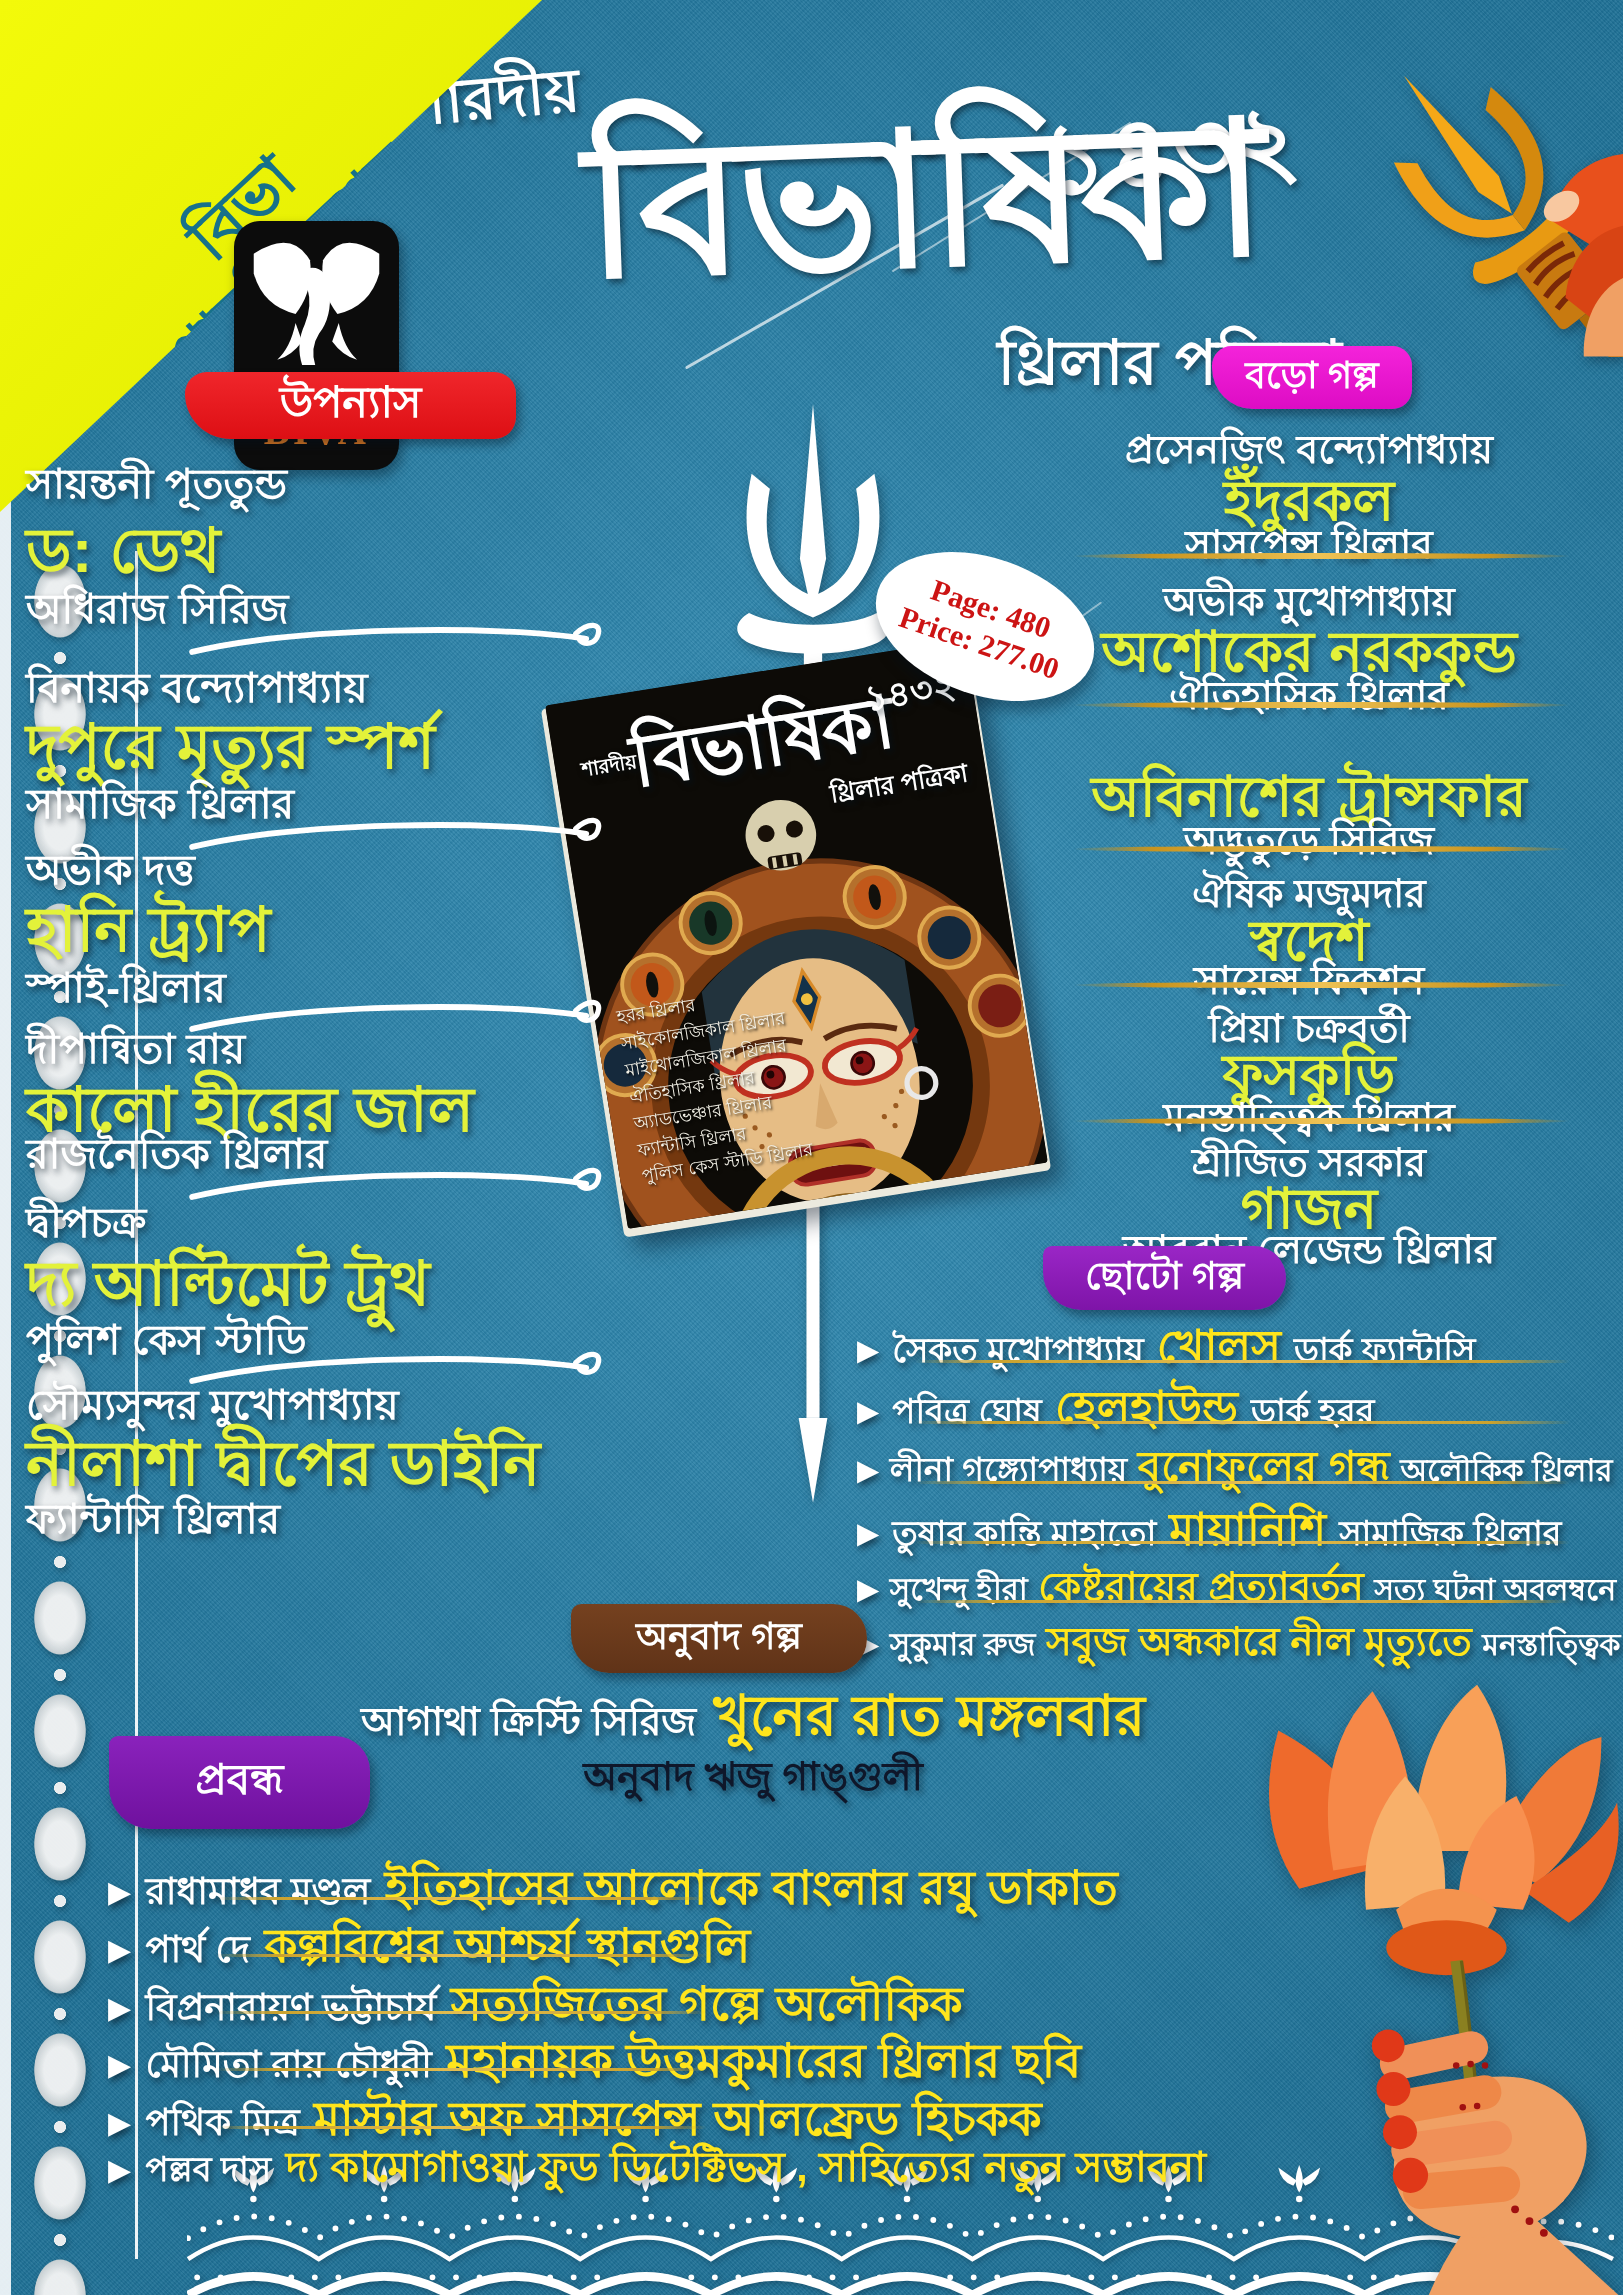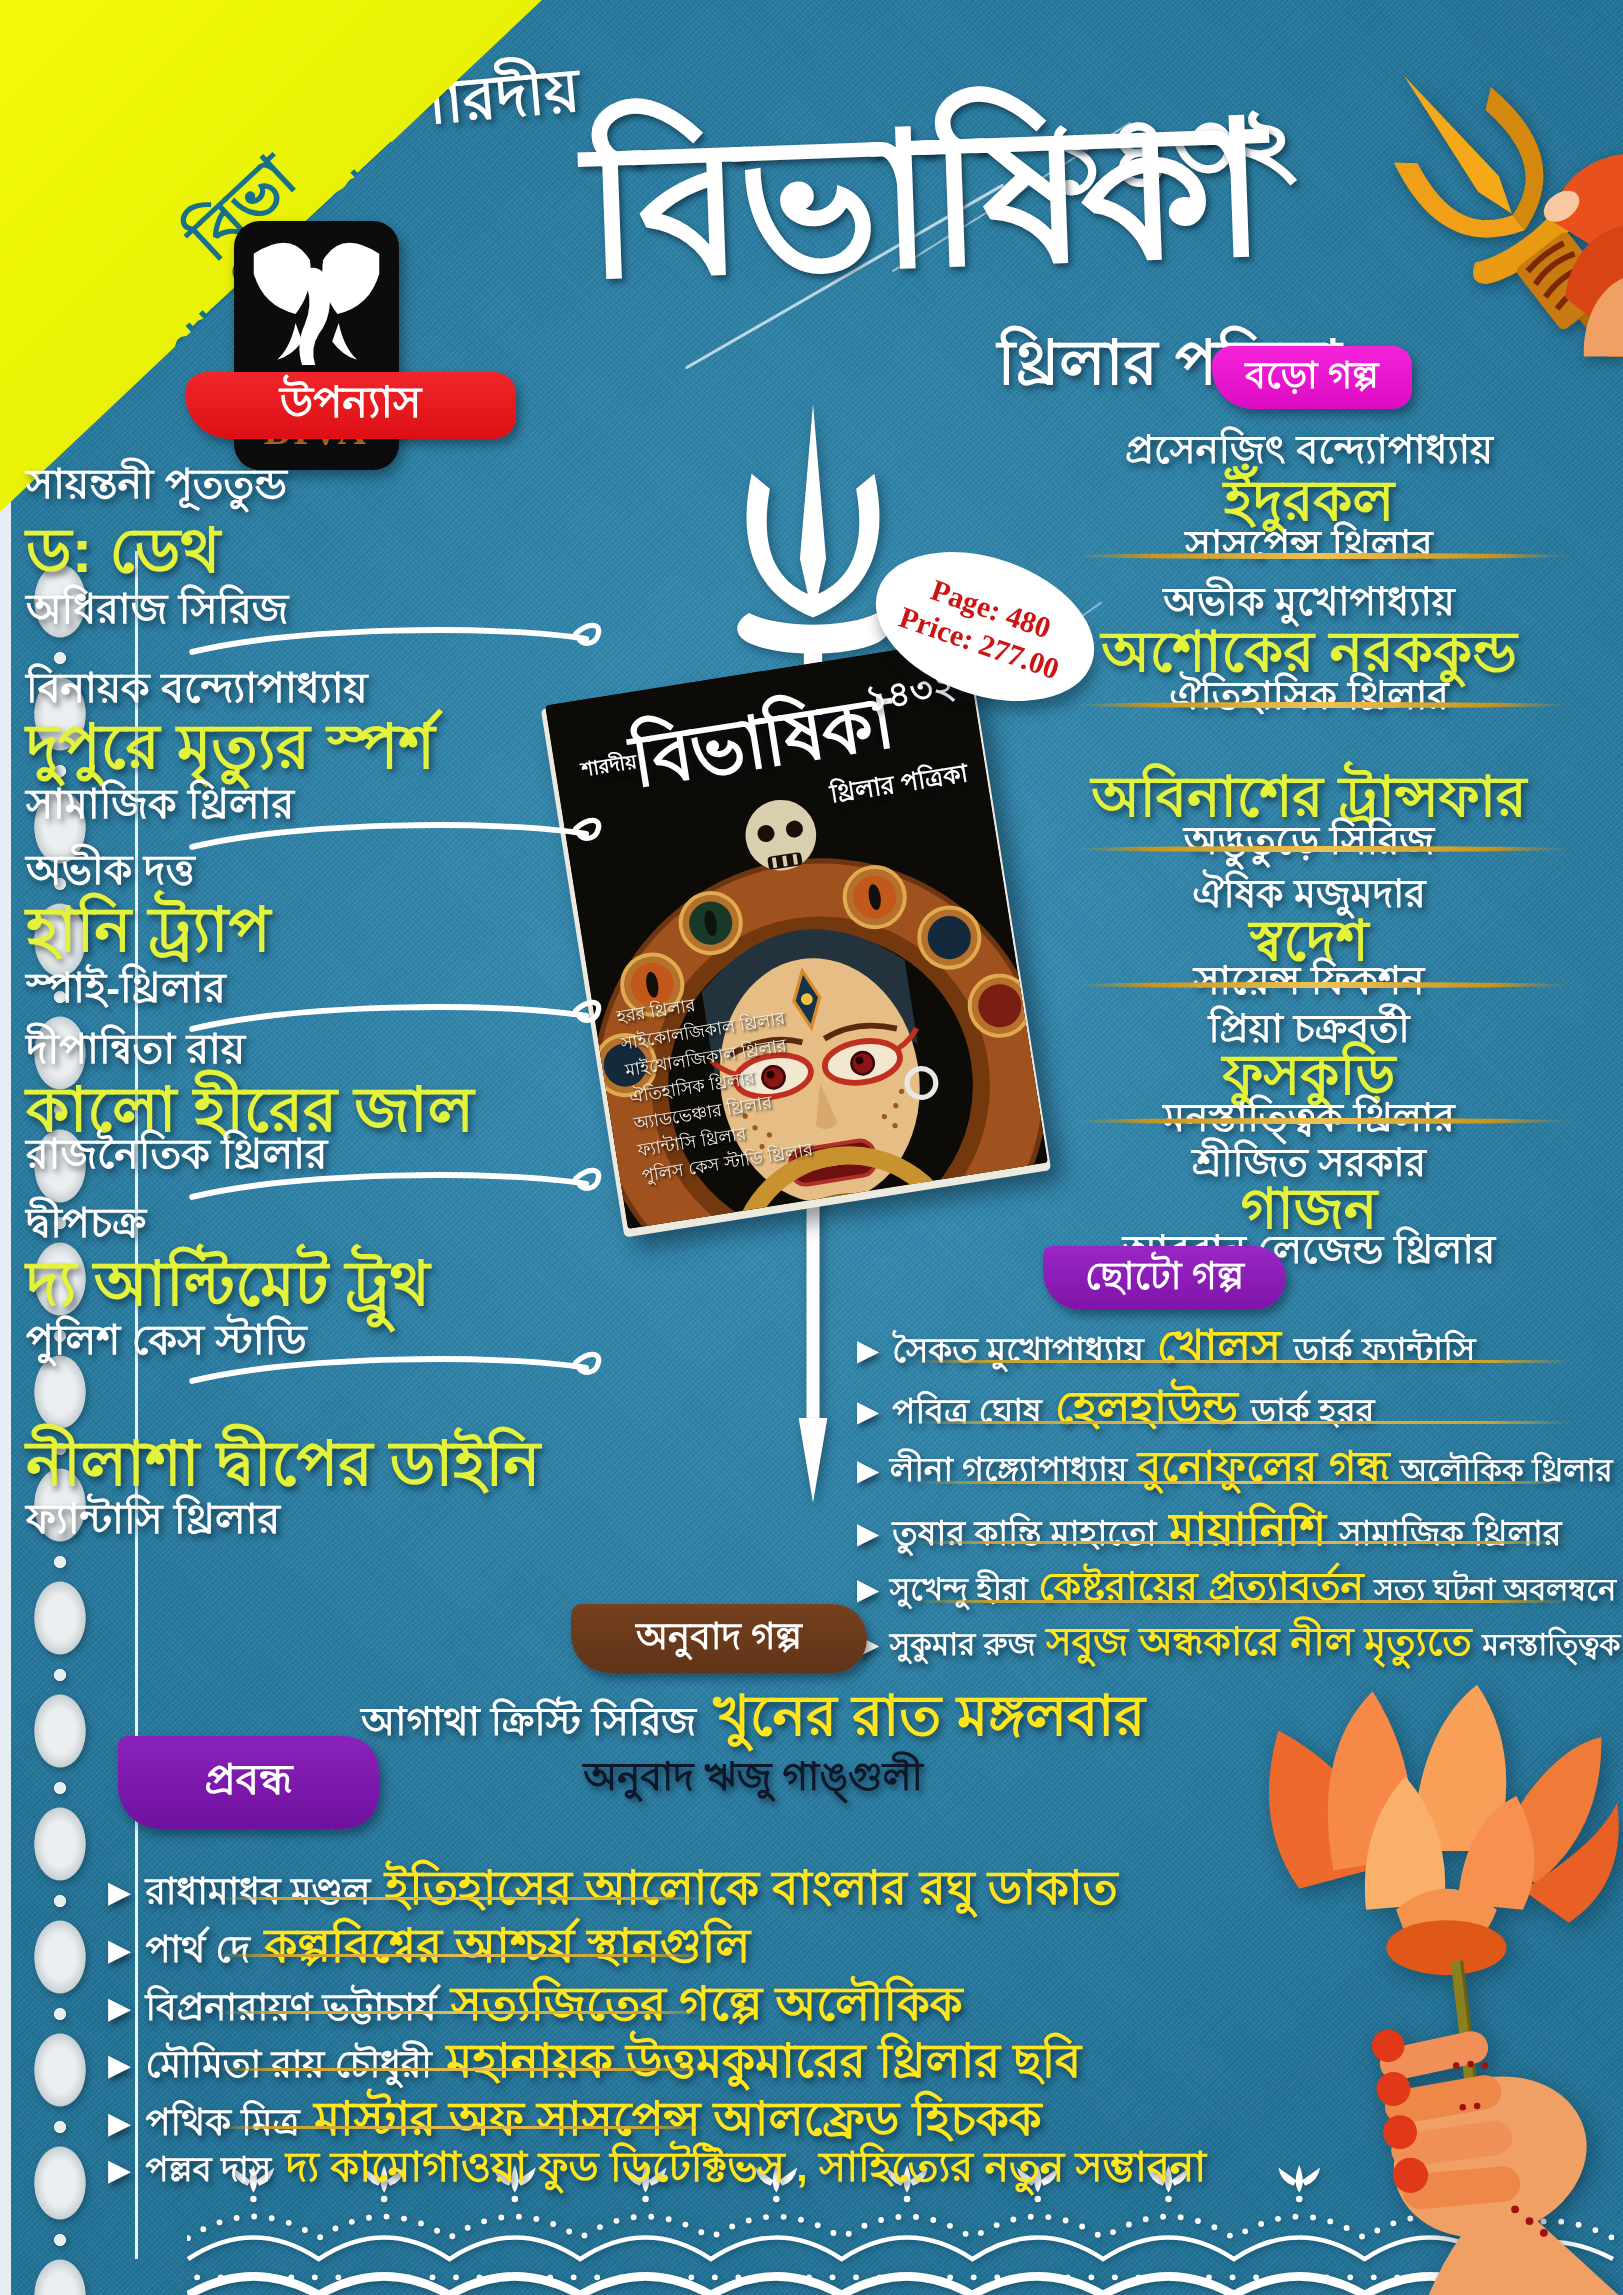--- a/index.html
+++ b/index.html
@@ -82,21 +82,21 @@
   .badge{z-index:7;display:flex;align-items:center;justify-content:center;font-weight:700;color:#fff;
     box-shadow:3.9px 5.9px 9.2px rgba(3,18,30,.4);}
   #novels-badge{left:185px;top:372px;width:331px;height:67px;font-size:43px;
     background:linear-gradient(180deg,#f0262b,#dd0f14);border-radius:22px 22px 22px 46px;}
   #big-badge{left:1212px;top:346px;width:200px;height:63px;font-size:37px;
     background:linear-gradient(180deg,#f423da,#dd0cc4);border-radius:19.6px 19.6px 19.6px 41px;}
   #short-badge{left:1043px;top:1246px;width:243px;height:64px;font-size:38px;
     background:linear-gradient(180deg,#9a26c6,#7e14a8);border-radius:9.2px 33px 33px 39px;}
   #trans-badge{left:571px;top:1604px;width:296px;height:69px;font-size:37px;
     background:linear-gradient(180deg,#75411f,#603318);border-radius:10.5px 34px 34px 38px;}
-  #essay-badge{left:118px;top:1736px;width:261px;height:93px;font-size:42px;
+  #essay-badge{left:109px;top:1736px;width:261px;height:93px;font-size:42px;
     background:linear-gradient(180deg,#8a22bc,#6f119e);border-radius:9.2px 35px 35px 42px;text-align:right;}
 
   
   .lA{left:26px;width:746px;text-align:left;z-index:7;}
   .nov-a,.nov-g{font-size:41px;font-weight:700;color:#fff;}
   .nov-t{font-size:62px;font-weight:700;color:#e3f23a;}
   .swoosh{left:183px;width:432px;z-index:7;}
 
   
   .rA{left:1008px;width:602px;text-align:center;z-index:7;}
@@ -317,20 +317,21 @@
   </svg>
 
   <div class="abs lA nov-a sh" style="top:1191px">দ্বীপচক্র</div>
   <div class="abs lA nov-t sh" style="top:1236px">দ্য আল্টিমেট ট্রুথ</div>
   <div class="abs lA nov-g sh" style="top:1308px">পুলিশ কেস স্টাডি</div>
   <svg class="abs swoosh" style="top:1348px" width="432" height="41" viewBox="0 0 660 62">
     <path d="M14,50 C170,12 480,8 616,30" stroke="#fff" stroke-width="9" fill="none" stroke-linecap="round"></path>
     <path d="M600,22 C620,4 640,6 634,24 C630,38 614,40 606,32" stroke="#fff" stroke-width="8" fill="none" stroke-linecap="round"></path>
   </svg>
 
+  <div class="abs lA nov-a sh" style="top:1373px">সৌম্যসুন্দর মুখোপাধ্যায়</div>
   <div class="abs lA nov-t sh" style="top:1416px">নীলাশা দ্বীপের ডাইনি</div>
   <div class="abs lA nov-g sh" style="top:1487px">ফ্যান্টাসি থ্রিলার</div>
 
   <div class="abs badge" id="big-badge">বড়ো গল্প</div>
 
   <div class="abs rA big-a sh" style="top:419px">প্রসেনজিৎ বন্দ্যোপাধ্যায়</div>
   <div class="abs rA big-t sh" style="top:458px">ইঁদুরকল</div>
   <div class="abs rA big-g sh" style="top:514px">সাসপেন্স থ্রিলার</div>
   <div class="gdiv" style="left:1073px;top:553px;width:497px"></div>
 

